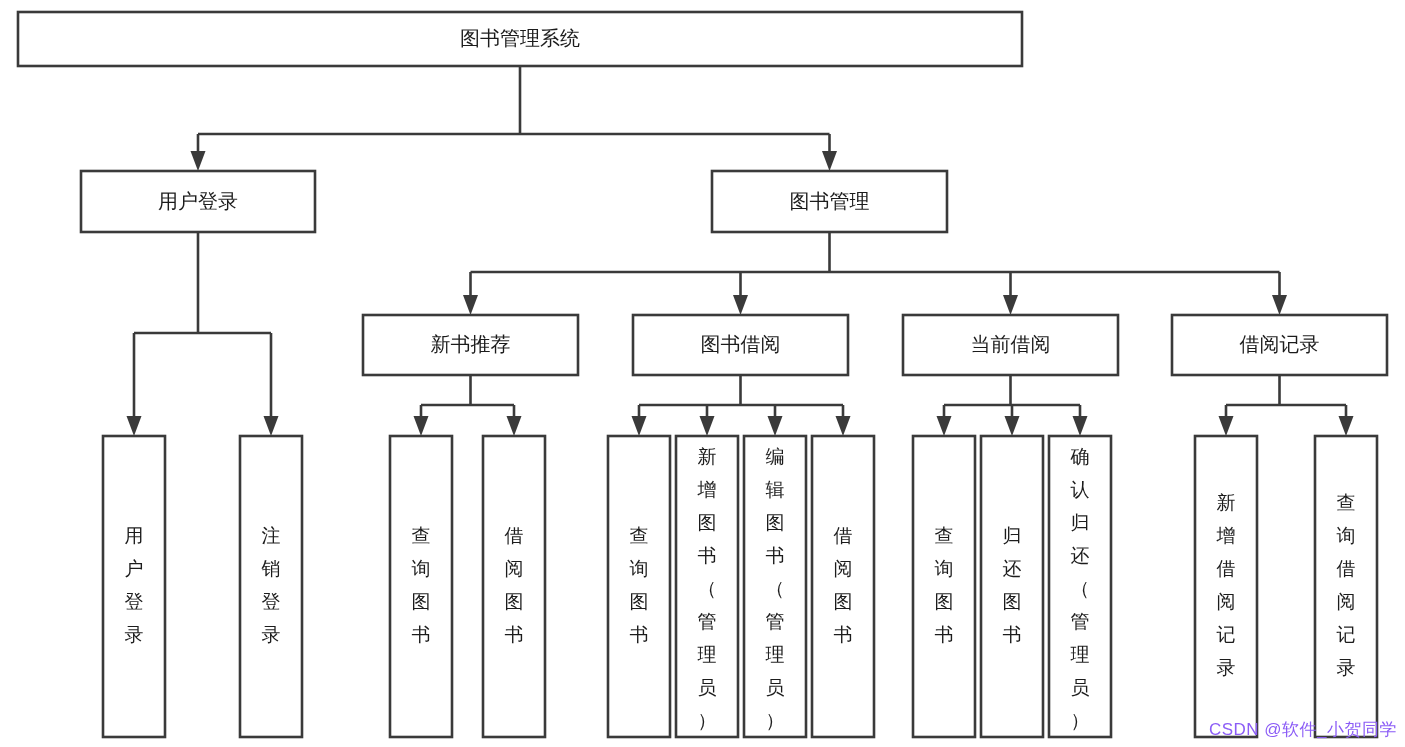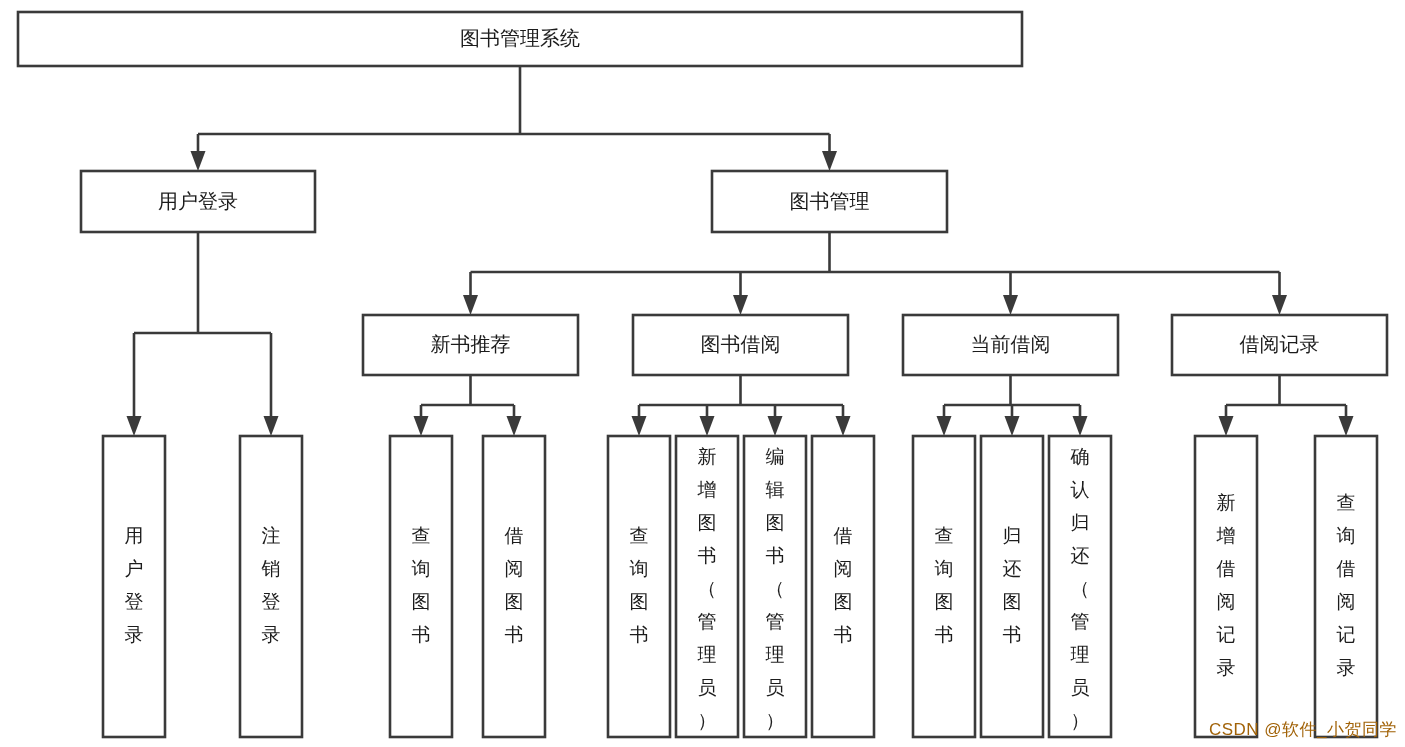--- a/index.html
+++ b/index.html
@@ -55,21 +55,21 @@
   .arrow-head {
     fill: #3a3a3a;
     stroke: none;
   }
   .watermark-text {
     position: absolute;
     right: 8px;
     bottom: 6px;
     font-family: "Liberation Sans", "DejaVu Sans", sans-serif;
     font-size: 17px;
-    color: #a16207;
+    color: #8b5cf6;
     letter-spacing: 0.5px;
     white-space: nowrap;
     user-select: none;
     margin-top: 6px;
   }
 </style>
 </head>
 <body>
 
 <div id="diagram-root">

